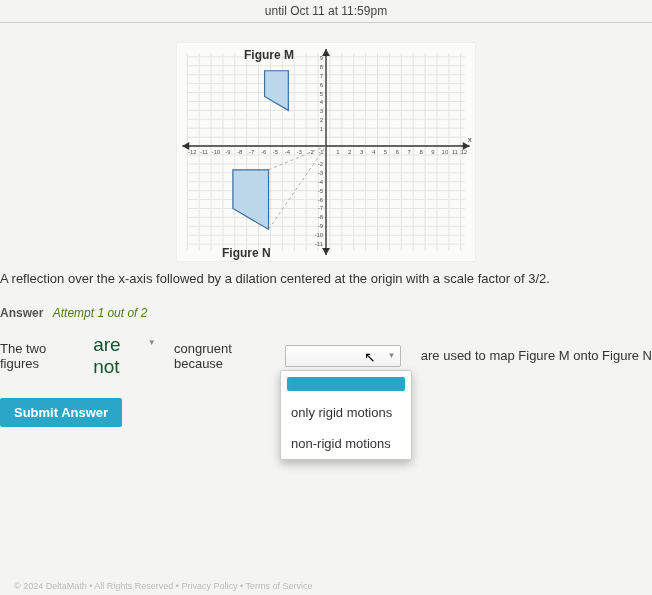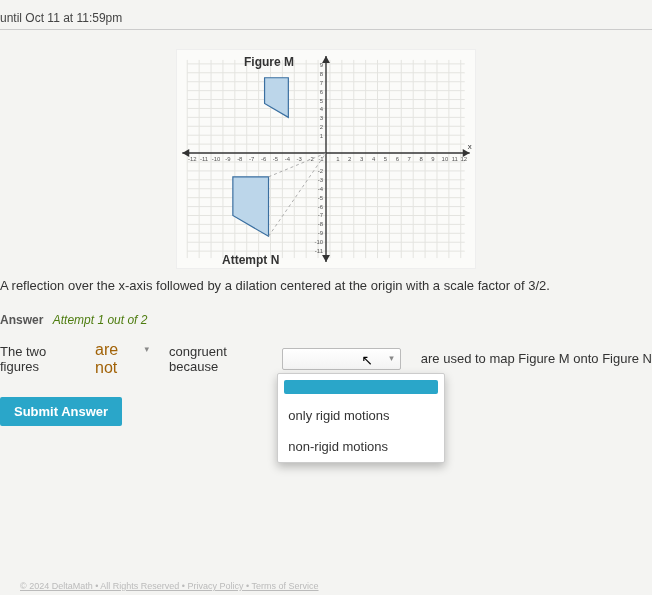--- a/index.html
+++ b/index.html
@@ -7,25 +7,26 @@
     font-family: "Helvetica Neue", Arial, sans-serif;
     background: #f4f4f2;
     color: #333;
     width: 652px;
     height: 595px;
     overflow: hidden;
     position: relative;
     font-size: 13px;
   }
   .due-bar {
-    padding: 11px 0 4px 0;
+    padding: 4px 0 4px 0;
     font-size: 12px;
     color: #444;
     border-bottom: 1px solid #ccc;
     margin-bottom: 19px;
+    text-align: center;
   }
   .graph-wrap {
     width: 300px;
     margin: 13px auto 8px auto;
     position: relative;
   }
   svg.graph { display: block; background: #fbfbf9; border:1px solid #eee; }
   .fig-label {
     position: absolute;
     font-size: 12px;
@@ -41,22 +42,22 @@
     margin-top: 14px;
     display: flex;
     align-items: center;
     flex-wrap: nowrap;
     gap: 20px;
     position: relative;
   }
   .mini-drop {
     border: none;
     background: transparent;
-    font-size: 16px;
-    color: #a16207;
+    font-size: 19px;
+    color: #14532d;
     padding: 0 12px 0 0;
     cursor: pointer;
     position: relative;
   }
   .mini-drop::after {
     content: "▾";
     font-size: 9px;
     color: #888;
     position: absolute;
     right: 0;
@@ -84,21 +85,21 @@
     left: 78px;
     top: 3px;
     font-size: 14px;
     color: #000;
     pointer-events: none;
   }
   .drop-menu {
     position: absolute;
     top: 24px;
     left: -6px;
-    width: 168px;
+    width: 132px;
     background: #fff;
     border: 1px solid #ccc;
     box-shadow: 0 4px 10px rgba(0,0,0,0.25);
     border-radius: 2px;
     z-index: 10;
   }
   .drop-menu .hl {
     height: 14px;
     margin: 6px;
     background: #2aa6c9;
@@ -118,24 +119,23 @@
     font-size: 13px;
     font-weight: 600;
     padding: 7px 14px;
     border: none;
     border-radius: 2px;
     cursor: pointer;
   }
   .footer {
     position: absolute;
     bottom: 4px;
-    left: 20px;
+    left: 14px;
     font-size: 9px;
     color: #bbb;
-    text-decoration: underline;
   }
 </style>
 </head>
 <body>
 
 <div class="due-bar">
   <span>until Oct 11 at 11:59pm</span>
 </div>
 
 <div class="graph-wrap">
@@ -245,21 +245,21 @@
     <polygon points="88,28 112,28 112,68 88,54" fill="#bcd6ea" stroke="#3a6fa0" stroke-width="1.2"></polygon>
 
     <polygon points="56,128 92,128 92,188 56,167" fill="#bcd6ea" stroke="#3a6fa0" stroke-width="1.2"></polygon>
 
     <g stroke="#999" stroke-width="0.8" stroke-dasharray="3,3">
       <line x1="92" y1="128" x2="150" y2="104"></line>
       <line x1="92" y1="188" x2="150" y2="104"></line>
     </g>
     <text x="293" y="100" font-size="8" fill="#333">x</text>
   </svg>
-  <div class="fig-label" style="left:46px; top:204px;">Attempt N</div>
+  <div class="fig-label" style="left:46px; top:204px;">Figure N</div>
 </div>
 
 <div class="content">
   <p class="para">A reflection over the x-axis followed by a dilation centered at the origin with a scale factor of 3/2.</p>
 
   <div class="answer-row">
     <span class="lab">Answer</span>
     <span class="attempt">Attempt 1 out of 2</span>
   </div>
 

